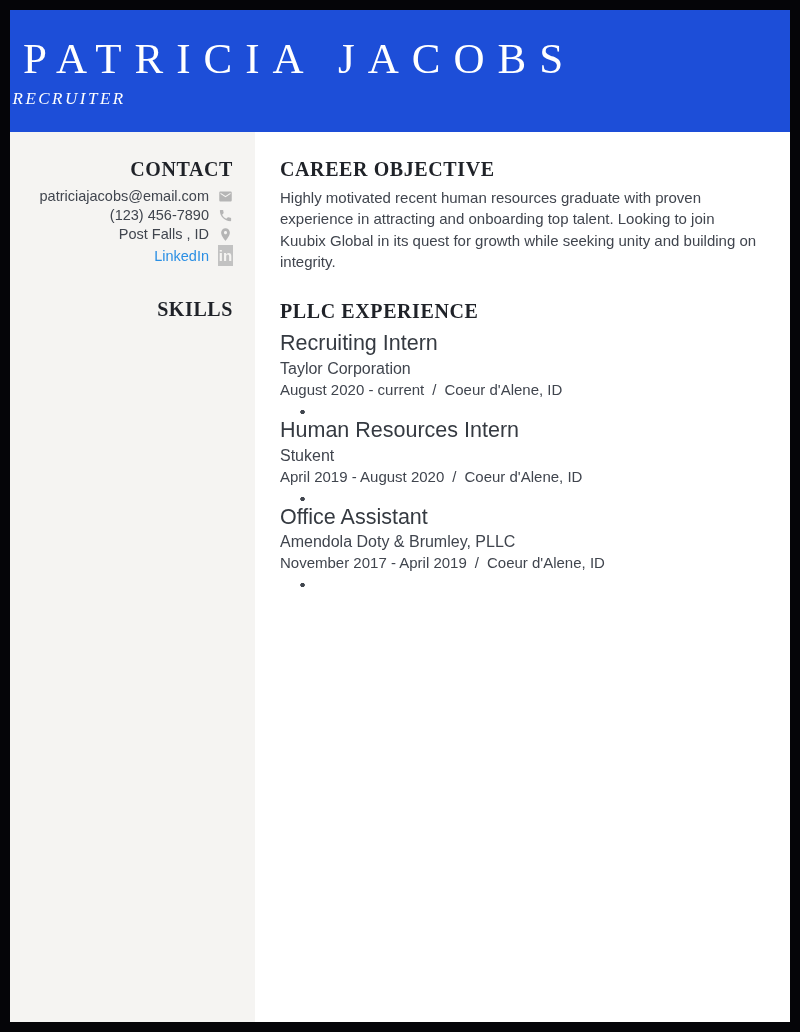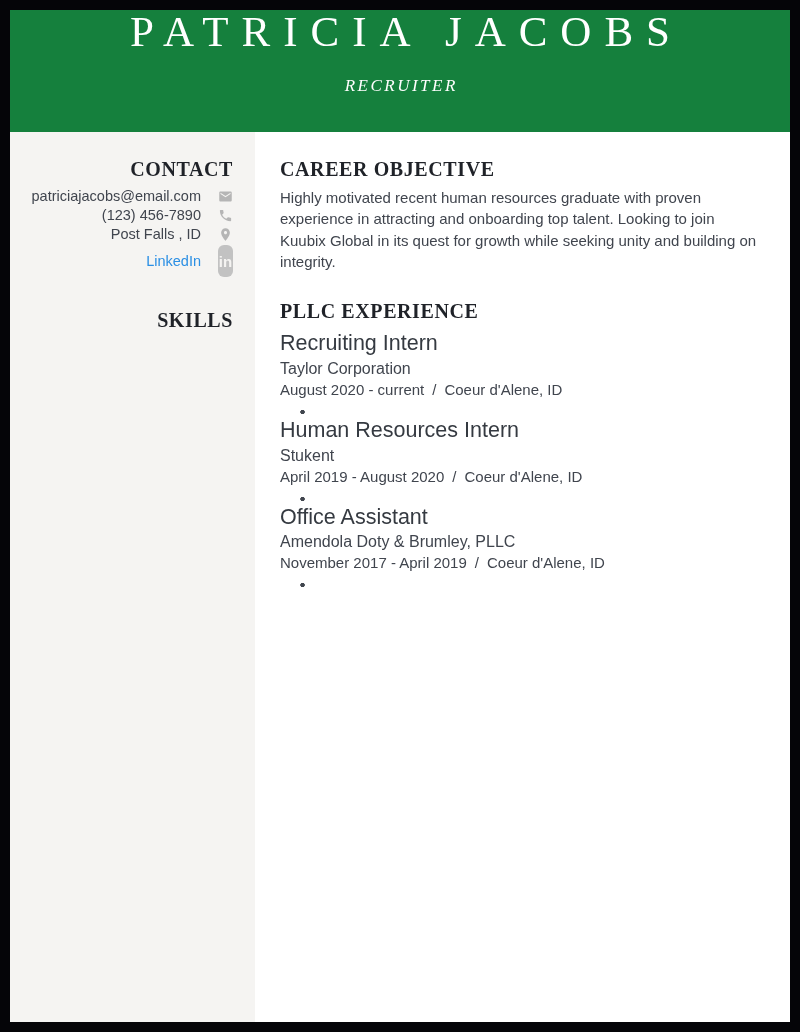--- a/index.html
+++ b/index.html
@@ -11,39 +11,39 @@
   }
   .page {
     width: 800px; height: 1032px;
     border: 10px solid #050508;
     display: flex; flex-direction: column;
     background: #ffffff;
   }
   
   .header {
     flex: 0 0 122px;
-    background: #15803d;
+    background: #1d4ed8;
     color: #ffffff;
-    text-align: center;
+    padding-top: 27px;
   }
   .header h1 {
     font-family: "Liberation Serif", "DejaVu Serif", serif;
     font-weight: 500;
     font-size: 43px;
     letter-spacing: 13px;
     padding-left: 13px;
     line-height: 1.0;
   }
   .header .subtitle {
     font-family: "Liberation Serif", "DejaVu Serif", serif;
     font-style: italic;
     font-size: 17px;
     letter-spacing: 2.5px;
     padding-left: 2.5px;
-    margin-top: 23px;
+    margin-top: 9px;
   }
   
   .content { flex: 1; display: flex; min-height: 0; }
   .sidebar {
     flex: 0 0 245px;
     background: #f5f4f2;
     padding: 26px 22px 18px 16px;
     text-align: right;
     color: #40454e;
   }
@@ -60,29 +60,29 @@
     letter-spacing: 0.6px;
     color: #1f2228;
     line-height: 1.15;
     white-space: pre-line;
   }
   
   .sidebar section + section { margin-top: 32px; }
   .sidebar h2 { margin-bottom: 7px; }
   .contact-row {
     display: flex; justify-content: flex-end; align-items: center;
-    gap: 17px; margin-bottom: 3px;
+    gap: 9px; margin-bottom: 3px;
     font-size: 14.5px; line-height: 16px;
   }
   .contact-row .icon { width: 15px; height: 15px; flex: 0 0 15px; display: inline-flex; }
   .contact-row .icon svg { width: 15px; height: 15px; fill: #b5b5b5; }
   .link-text { color: #2b8fe4; }
   .li-badge {
-    width: 15px; height: 32px; flex: 0 0 15px;
-    background: #c2c2c2; border-radius: 6px;
+    width: 15px; height: 21px; flex: 0 0 15px;
+    background: #c2c2c2; border-radius: 0;
     color: #f5f4f2; font-size: 15px; font-weight: 700;
     display: inline-flex; align-items: center; justify-content: center;
     line-height: 1;
   }
   .edu-line  { font-size: 15.5px; line-height: 1.28; max-width: 192px; margin-left: auto; }
   .edu-sub   { font-size: 14px;   line-height: 1.32; max-width: 192px; margin-left: auto; }
   .edu-sub2  { font-size: 15px;   line-height: 1.3;  max-width: 192px; margin-left: auto; }
   .side-list { list-style: none; }
   .side-list li {
     font-size: 14.5px; line-height: 1.22;

